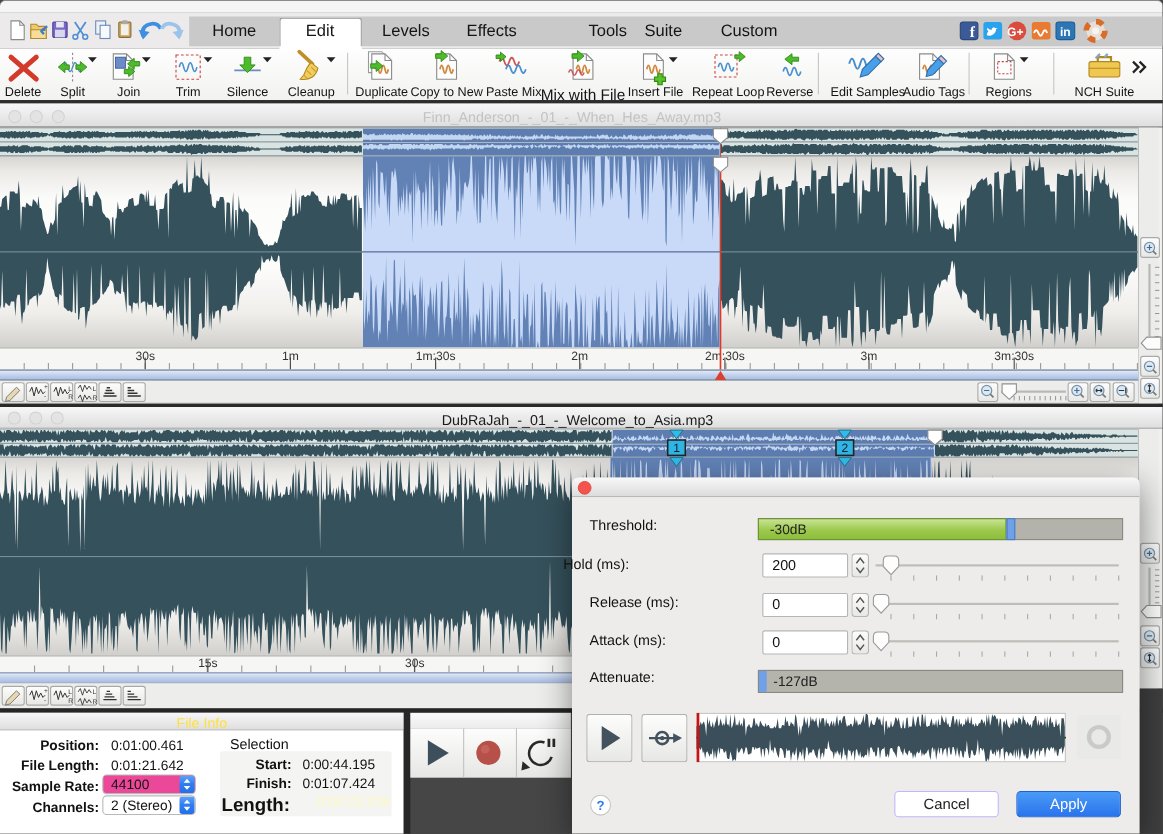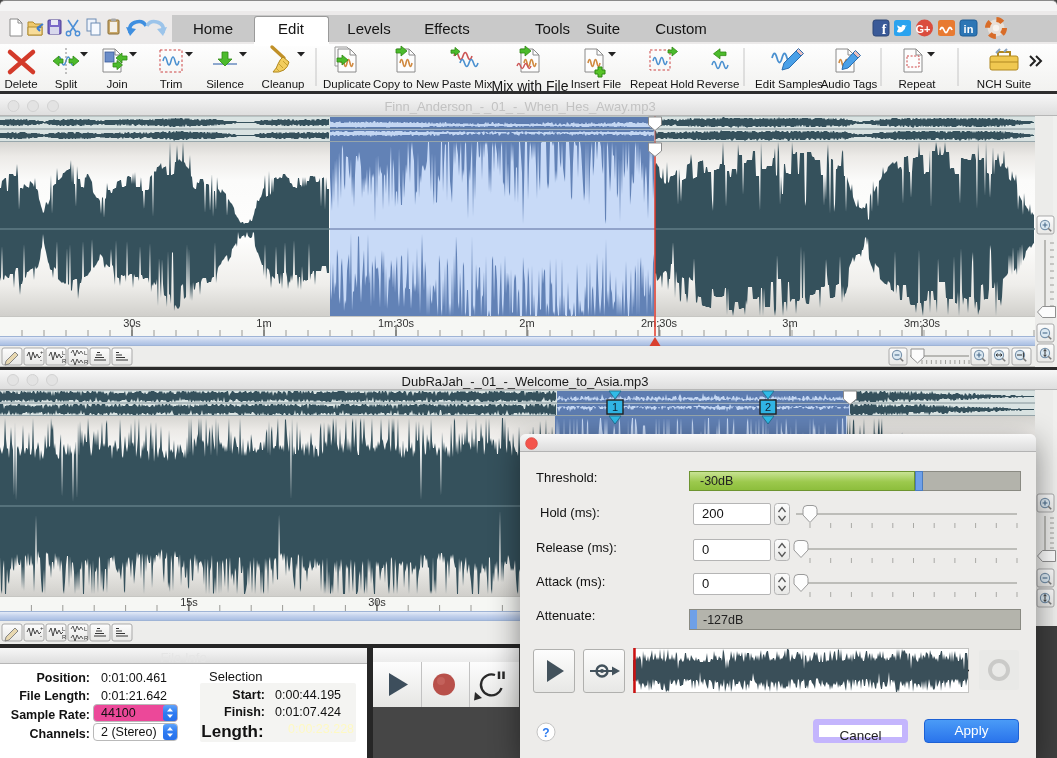--- a/index.html
+++ b/index.html
@@ -177,25 +177,25 @@
     <div class="abs" style="left:18px;top:78px;width:96px;text-align:center;font-size:11.5px;color:#141414;white-space:nowrap">Split</div>
     <div class="abs" style="left:69px;top:78px;width:96px;text-align:center;font-size:11.5px;color:#141414;white-space:nowrap">Join</div>
     <div class="abs" style="left:123px;top:78px;width:96px;text-align:center;font-size:11.5px;color:#141414;white-space:nowrap">Trim</div>
     <div class="abs" style="left:177px;top:78px;width:96px;text-align:center;font-size:11.5px;color:#141414;white-space:nowrap">Silence</div>
     <div class="abs" style="left:235px;top:78px;width:96px;text-align:center;font-size:11.5px;color:#141414;white-space:nowrap">Cleanup</div>
     <div class="abs" style="left:299px;top:78px;width:96px;text-align:center;font-size:11.5px;color:#141414;white-space:nowrap">Duplicate</div>
     <div class="abs" style="left:358px;top:78px;width:96px;text-align:center;font-size:11.5px;color:#141414;white-space:nowrap">Copy to New</div>
     <div class="abs" style="left:419px;top:78px;width:96px;text-align:center;font-size:11.5px;color:#141414;white-space:nowrap">Paste Mix</div>
     <div class="abs" style="left:482px;top:78px;width:96px;text-align:center;font-size:14px;color:#141414;white-space:nowrap">Mix with File</div>
     <div class="abs" style="left:548px;top:78px;width:96px;text-align:center;font-size:11.5px;color:#141414;white-space:nowrap">Insert File</div>
-    <div class="abs" style="left:614px;top:78px;width:96px;text-align:center;font-size:11.5px;color:#141414;white-space:nowrap">Repeat Hold</div>
+    <div class="abs" style="left:614px;top:78px;width:96px;text-align:center;font-size:11.5px;color:#141414;white-space:nowrap">Repeat Loop</div>
     <div class="abs" style="left:670px;top:78px;width:96px;text-align:center;font-size:11.5px;color:#141414;white-space:nowrap">Reverse</div>
     <div class="abs" style="left:741px;top:78px;width:96px;text-align:center;font-size:11.5px;color:#141414;white-space:nowrap">Edit Samples</div>
     <div class="abs" style="left:801px;top:78px;width:96px;text-align:center;font-size:11.5px;color:#141414;white-space:nowrap">Audio Tags</div>
-    <div class="abs" style="left:869px;top:78px;width:96px;text-align:center;font-size:11.5px;color:#141414;white-space:nowrap">Repeat</div>
+    <div class="abs" style="left:869px;top:78px;width:96px;text-align:center;font-size:11.5px;color:#141414;white-space:nowrap">Regions</div>
     <div class="abs" style="left:956px;top:78px;width:96px;text-align:center;font-size:11.5px;color:#141414;white-space:nowrap">NCH Suite</div>
     <div class="abs" style="left:0;top:91px;width:1057px;height:3px;background:#2e2e2e"></div>
     <div class="abs" style="left:0;top:94px;width:1057px;height:22px;background:linear-gradient(#f7f7f7,#dedede);border-bottom:1px solid #b6b6b6"></div>
     <svg class="abs" style="left:0;top:94px" width="70" height="22">
       <circle cx="13.5" cy="12" r="5.5" fill="#e3e3e3" stroke="#d2d2d2"></circle>
       <circle cx="33" cy="12" r="5.5" fill="#e3e3e3" stroke="#d2d2d2"></circle>
       <circle cx="53" cy="12" r="5.5" fill="#e3e3e3" stroke="#d2d2d2"></circle>
     </svg>
     <div class="abs" style="left:0;top:99px;width:1040px;text-align:center;font-size:13px;color:#c2c2c2">Finn_Anderson_-_01_-_When_Hes_Away.mp3</div>
     <svg class="abs" style="left:0;top:116px" width="1035" height="230" viewBox="0 116 1035 230" preserveAspectRatio="none">
@@ -385,21 +385,21 @@
       <line x1="13.2" y1="191.2" x2="16.2" y2="194.2" stroke="#7b7b7b" stroke-width="1.6"></line>
       <path d="M7.6,188H12.4" stroke="#4a6c8c" stroke-width="1.1" fill="none"></path>
       <rect x="2" y="199" width="17" height="18" rx="2" fill="url(#btng)" stroke="#a9a9a9" stroke-width="1"></rect>
       <circle cx="10" cy="208" r="4.6" fill="#dce9f2" stroke="#7792ab" stroke-width="1.1"></circle>
       <line x1="13.2" y1="211.2" x2="16.2" y2="214.2" stroke="#7b7b7b" stroke-width="1.6"></line>
       <path d="M10,204.6V211.4M10,204.6l-1.4,1.6M10,204.6l1.4,1.6M10,211.4l-1.4,-1.6M10,211.4l1.4,-1.6" stroke="#333" stroke-width="1" fill="none"></path>
     </svg>
     <div class="abs" style="left:0;top:644px;width:1057px;height:4px;background:#262626"></div>
     <div class="abs" style="left:0;top:648px;width:367px;height:110px;background:#fff"></div>
     <div class="abs" style="left:0;top:648px;width:367px;height:16px;background:linear-gradient(#f7f7f7,#dedede);border-bottom:1px solid #b6b6b6"></div>
-    <div class="abs" style="left:0;top:650px;width:367px;text-align:center;font-size:13px;color:#e5e5e5">File Info</div>
+    <div class="abs" style="left:0;top:650px;width:367px;text-align:center;font-size:13px;color:#fde047">File Info</div>
     <div class="abs" style="left:0;top:671px;width:90px;text-align:right;font-size:12.5px;font-weight:bold;color:#111">Position:</div>
     <div class="abs" style="left:101px;top:671px;font-size:12.5px;color:#111">0:01:00.461</div>
     <div class="abs" style="left:0;top:689px;width:90px;text-align:right;font-size:12.5px;font-weight:bold;color:#111">File Length:</div>
     <div class="abs" style="left:101px;top:689px;font-size:12.5px;color:#111">0:01:21.642</div>
     <div class="abs" style="left:0;top:708px;width:90px;text-align:right;font-size:12.5px;font-weight:bold;color:#111">Sample Rate:</div>
     <div class="abs" style="left:0;top:727px;width:90px;text-align:right;font-size:12.5px;font-weight:bold;color:#111">Channels:</div>
     <div class="abs" style="left:93px;top:704px;width:85px;height:18px;background:#ec4899;border:1px solid #b9b9b9;border-radius:4px;font-size:12.5px;color:#111;line-height:16px;padding-left:7px">44100</div>
     <svg class="abs" style="left:163px;top:705px" width="14" height="16" viewBox="0 0 14 16">
       <rect x="0" y="0" width="14" height="16" rx="3" fill="url(#blug)"></rect>
       <path d="M4,6.5 l3,-3.5 l3,3.5 Z M4,9.5 l3,3.5 l3,-3.5 Z" fill="#fff"></path>
@@ -429,21 +429,21 @@
       <path d="M122,13 a10.5,10.5 0 1,0 6.5,13" fill="none" stroke="#2a2a2a" stroke-width="2.3"></path>
       <path d="M102,30 l-1,8.5 l8,-2.5 Z" fill="#2a2a2a"></path>
       <path d="M126,9.5 v7.5 M130.5,9.5 v7.5" stroke="#2a2a2a" stroke-width="2.5"></path>
     </svg>
     <div class="abs" style="left:520px;top:434px;width:516px;height:324px;background:#edecea;border-radius:6px 6px 0 0;box-shadow:0 8px 30px rgba(0,0,0,0.45);z-index:50"></div>
     <div class="abs" style="left:520px;top:434px;width:516px;height:18px;background:linear-gradient(#f8f8f8,#dcdcdc);border-bottom:1px solid #b3b3b3;border-radius:6px 6px 0 0;z-index:51"></div>
     <svg class="abs" style="left:524px;top:436px;z-index:52" width="16" height="16">
       <circle cx="7.5" cy="7.5" r="5.8" fill="#f4544c" stroke="#d8453e" stroke-width="0.8"></circle>
     </svg>
     <div class="abs" style="left:536px;top:470px;font-size:13px;color:#111;z-index:52">Threshold:</div>
-    <div class="abs" style="left:540px;top:505px;font-size:13px;color:#111;z-index:52">Hold (ms):</div>
+    <div class="abs" style="left:512px;top:505px;font-size:13px;color:#111;z-index:52">Hold (ms):</div>
     <div class="abs" style="left:536px;top:540px;font-size:13px;color:#111;z-index:52">Release (ms):</div>
     <div class="abs" style="left:536px;top:574px;font-size:13px;color:#111;z-index:52">Attack (ms):</div>
     <div class="abs" style="left:536px;top:608px;font-size:13px;color:#111;z-index:52">Attenuate:</div>
     <div class="abs" style="left:689px;top:471px;width:332px;height:20px;background:#b3b3ab;border:1px solid #8a8a82;z-index:52"></div>
     <div class="abs" style="left:689px;top:471px;width:226px;height:20px;background:linear-gradient(#c9e394,#9cc94d 55%,#8dbe3c);border:1px solid #6d9430;z-index:53"></div>
     <div class="abs" style="left:915px;top:471px;width:8px;height:20px;background:#6fa0e8;border:1px solid #4a7cc0;z-index:53"></div>
     <div class="abs" style="left:700px;top:474px;font-size:12.5px;color:#222;z-index:54">-30dB</div>
     <div class="abs" style="left:693px;top:503px;width:78px;height:22px;background:#fff;border:1px solid #b5b5b5;border-radius:2px;font-size:13px;color:#111;line-height:20px;padding-left:8px;z-index:52">200</div>
     <svg class="abs" style="left:774px;top:503px;z-index:52" width="16" height="22" viewBox="0 0 16 22">
       <rect x="0.5" y="0.5" width="15" height="21" rx="3" fill="url(#btng)" stroke="#b5b5b5"></rect>
@@ -501,15 +501,15 @@
       <line x1="1.5" y1="0" x2="1.5" y2="45" stroke="#cc1111" stroke-width="2.5"></line>
     </svg>
     <div class="abs" style="left:979px;top:650px;width:40px;height:40px;background:#e9e9e7;border-radius:3px;z-index:52"></div>
     <svg class="abs" style="left:979px;top:650px;z-index:53" width="40" height="40">
       <circle cx="20" cy="20" r="9" fill="none" stroke="#cacac8" stroke-width="4"></circle>
     </svg>
     <svg class="abs" style="left:536px;top:722px;z-index:52" width="20" height="20">
       <circle cx="10" cy="10" r="9" fill="#fff" stroke="#c4c4c4"></circle>
       <text x="10" y="14.5" font-size="12" font-weight="bold" fill="#2d7bf0" text-anchor="middle" font-family="Liberation Sans,sans-serif">?</text>
     </svg>
-    <div class="abs" style="left:813px;top:719px;width:95px;height:24px;background:#fff;border:6px solid #c4b5fd;border-radius:4px;font-size:13.5px;color:#222;text-align:center;line-height:22px;z-index:52">Cancel</div>
+    <div class="abs" style="left:813px;top:719px;width:95px;height:24px;background:#fff;border:1px solid #c4b5fd;border-radius:4px;font-size:13.5px;color:#222;text-align:center;line-height:22px;z-index:52">Cancel</div>
     <div class="abs" style="left:924px;top:719px;width:95px;height:24px;background:linear-gradient(#4a9bf7,#2a74ec);border:1px solid #1d61d4;border-radius:4px;font-size:13.5px;color:#fff;text-align:center;line-height:22px;z-index:52">Apply</div>
     <div class="abs" style="left:1036px;top:626px;width:21px;height:132px;background:#3f3f3f;z-index:40"></div>
   </div>
 </body></html>

